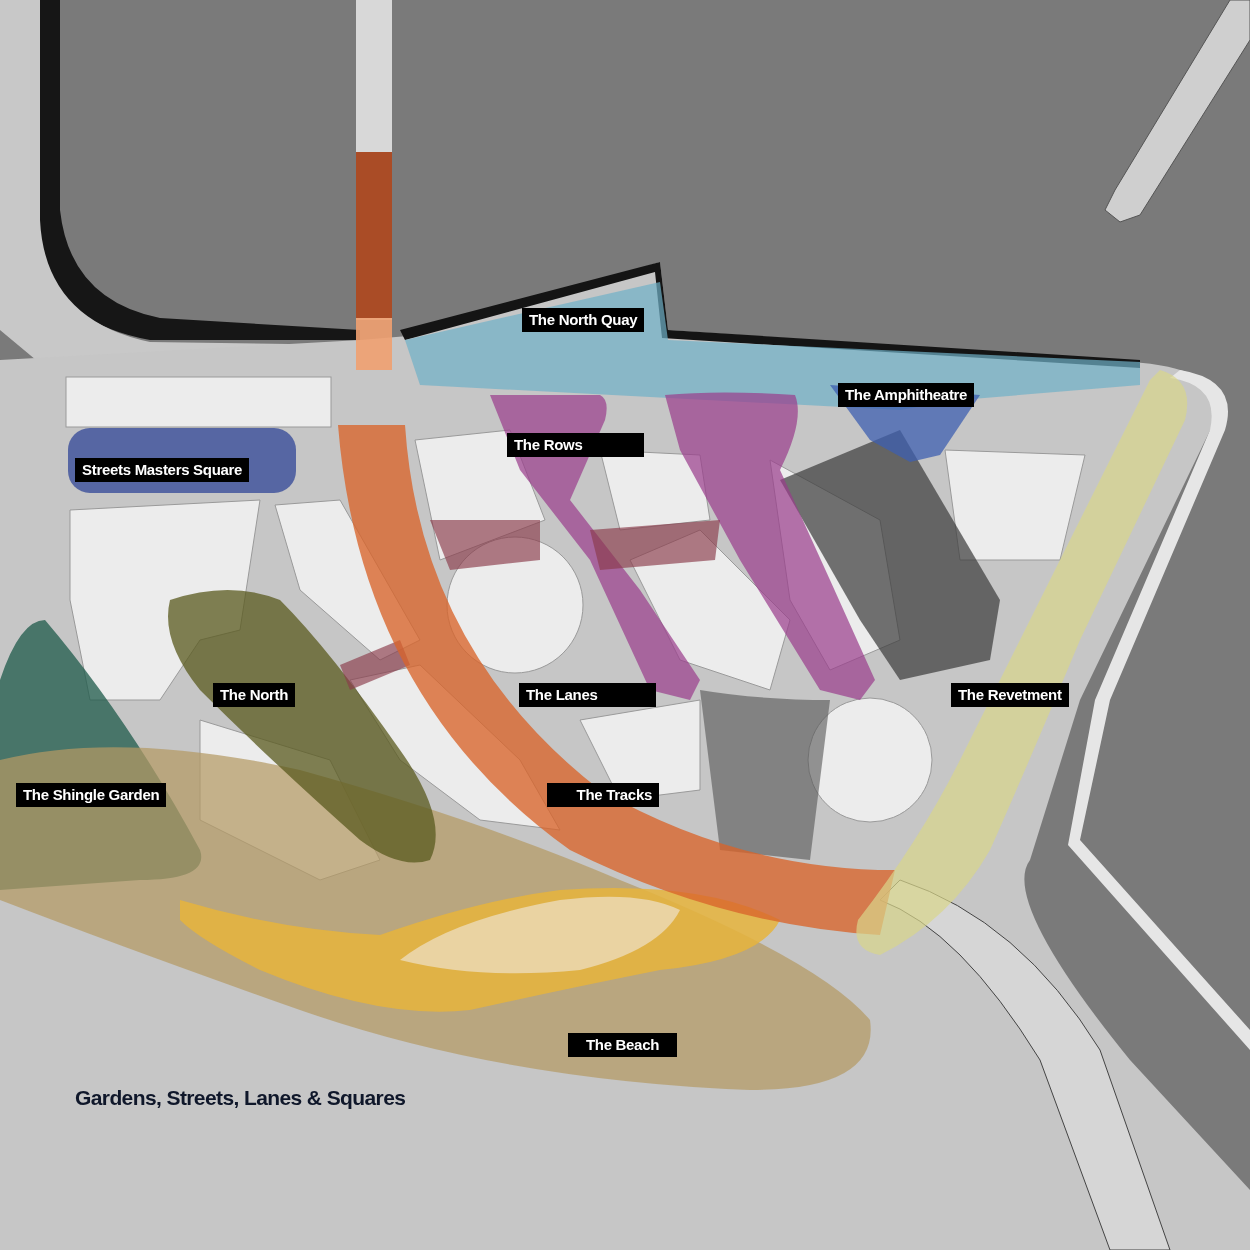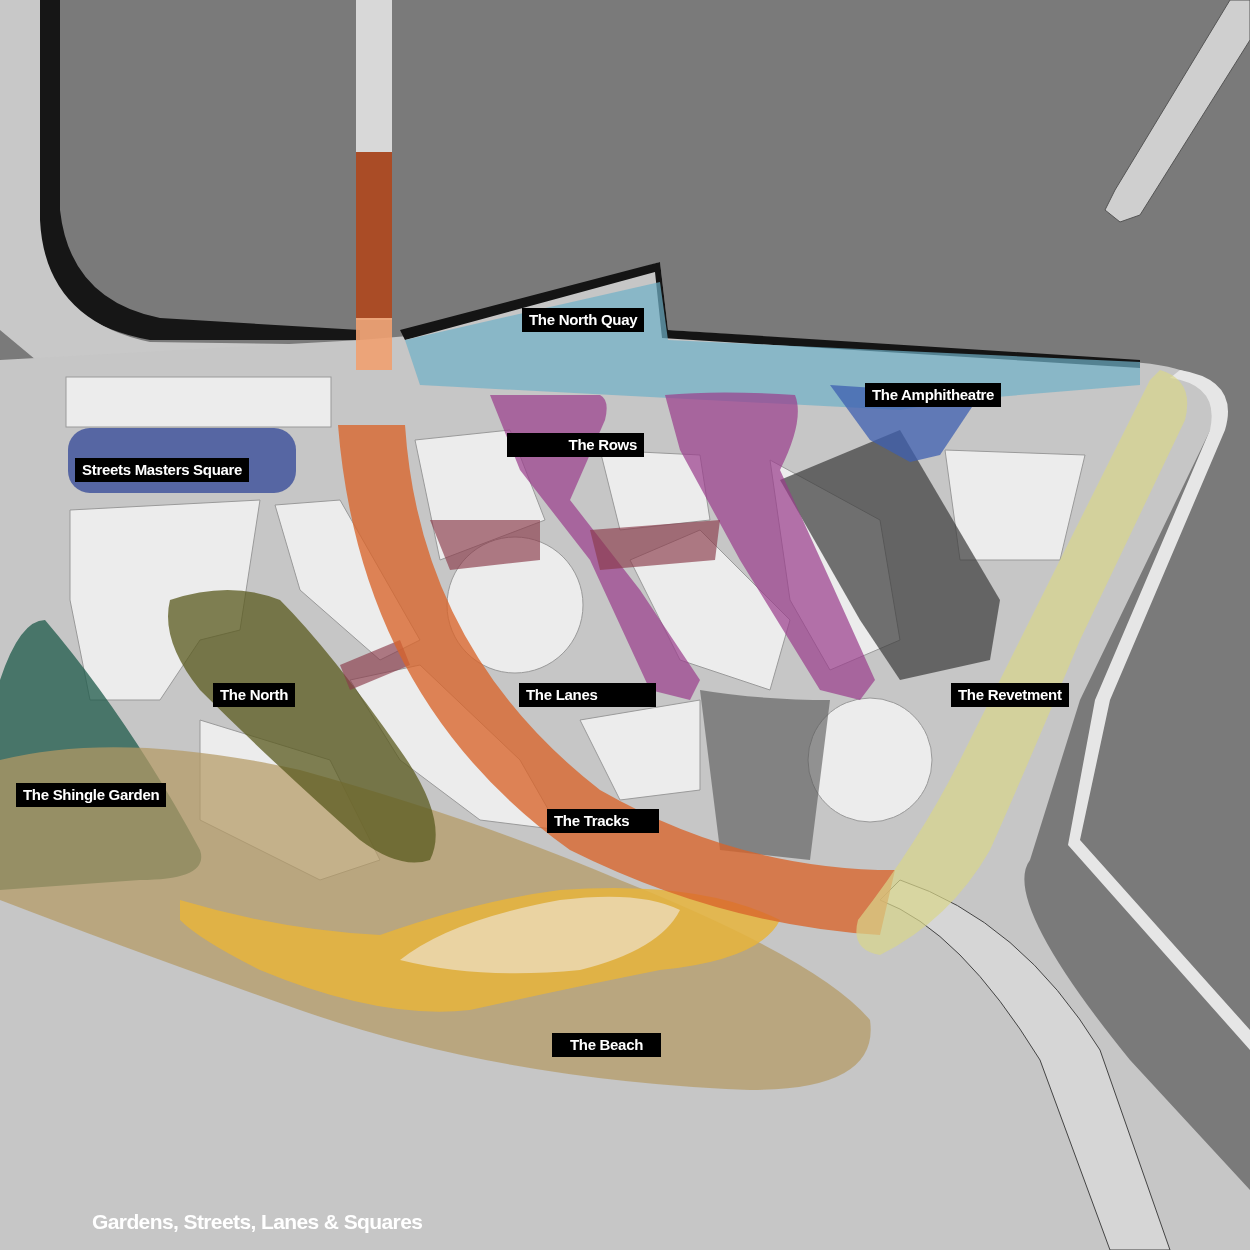--- a/index.html
+++ b/index.html
@@ -6,22 +6,22 @@
   body { width: 1250px; height: 1250px; overflow: hidden; background: #7a7a7a; font-family: "Liberation Sans", sans-serif; }
   #map { position: relative; width: 1250px; height: 1250px; }
   #map svg { position: absolute; left: 0; top: 0; }
   .label {
     position: absolute; background: #000; color: #fff;
     font-family: "Liberation Sans", sans-serif; font-weight: 700;
     font-size: 15px; letter-spacing: -0.3px; padding: 4px 7px; white-space: nowrap;
     line-height: 16px; cursor: pointer;
   }
   .title {
-    position: absolute; left: 75px; top: 1210px; color: #ffffff;
-    font-family: "Liberation Sans", sans-serif; font-weight: 700; font-size: 21px; letter-spacing: -0.6px; margin-left: 17px;
+    position: absolute; left: 75px; top: 1086px; color: #0f172a;
+    font-family: "Liberation Sans", sans-serif; font-weight: 700; font-size: 21px; letter-spacing: -0.6px;
   }
 </style>
 </head>
 <body>
 
 <div id="map">
   <svg width="1250" height="1250" viewBox="0 0 1250 1250">
 
     <rect x="0" y="0" width="1250" height="1250" fill="#7a7a7a"></rect>
 
@@ -82,24 +82,24 @@
     <path d="M430 520 L540 520 L540 560 L450 570 Z" fill="#8a3a4a" opacity="0.65"></path>
     <path d="M590 530 L720 520 L715 560 L600 570 Z" fill="#8a3a4a" opacity="0.65"></path>
     <path d="M340 665 L400 640 L410 665 L350 690 Z" fill="#8a3a4a" opacity="0.65"></path>
 
     <path d="M338 425 L405 425 Q420 650 600 790 Q740 870 895 870 L880 935 Q720 925 570 850 Q360 700 338 425 Z" fill="#d9642a" opacity="0.78"></path>
 
     <path d="M1160 370 Q1195 380 1185 420 L1080 640 Q1030 760 990 850 Q950 920 880 955 Q850 950 858 920 Q920 840 960 760 L1060 560 L1150 380 Z" fill="#d8d68a" opacity="0.7"></path>
   </svg>
 
   <div class="label" style="left:522px;top:308px">The North Quay</div>
-  <div class="label" style="left:865px;top:383px">The Amphitheatre</div>
-  <div class="label" style="left:507px;top:433px;width:123px;text-align:right">The Rows</div>
+  <div class="label" style="left:838px;top:383px">The Amphitheatre</div>
+  <div class="label" style="left:507px;top:433px;width:123px;text-align:left">The Rows</div>
   <div class="label" style="left:75px;top:458px">Streets Masters Square</div>
   <div class="label" style="left:213px;top:683px">The North</div>
   <div class="label" style="left:519px;top:683px;width:123px;">The Lanes</div>
   <div class="label" style="left:951px;top:683px">The Revetment</div>
   <div class="label" style="left:16px;top:783px">The Shingle Garden</div>
-  <div class="label" style="left:547px;top:809px;width:98px;text-align:left">The Tracks</div>
-  <div class="label" style="left:552px;top:1033px;width:95px;text-align:center">The Beach</div>
+  <div class="label" style="left:547px;top:783px;width:98px;text-align:right">The Tracks</div>
+  <div class="label" style="left:568px;top:1033px;width:95px;text-align:center">The Beach</div>
 
   <div class="title">Gardens, Streets, Lanes &amp; Squares</div>
 </div>
 
 </body></html>

